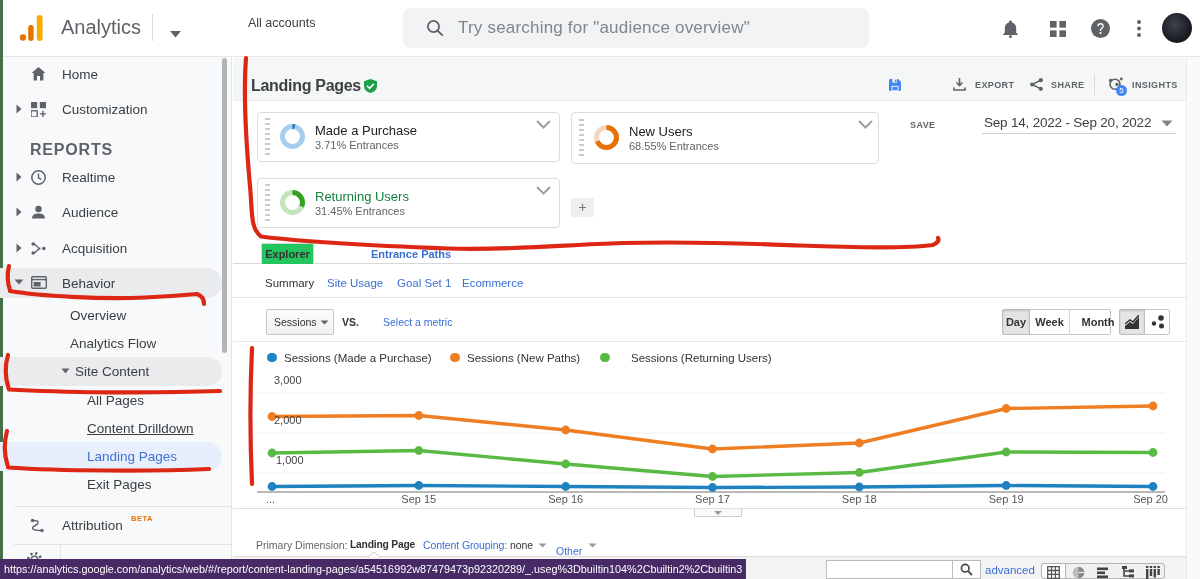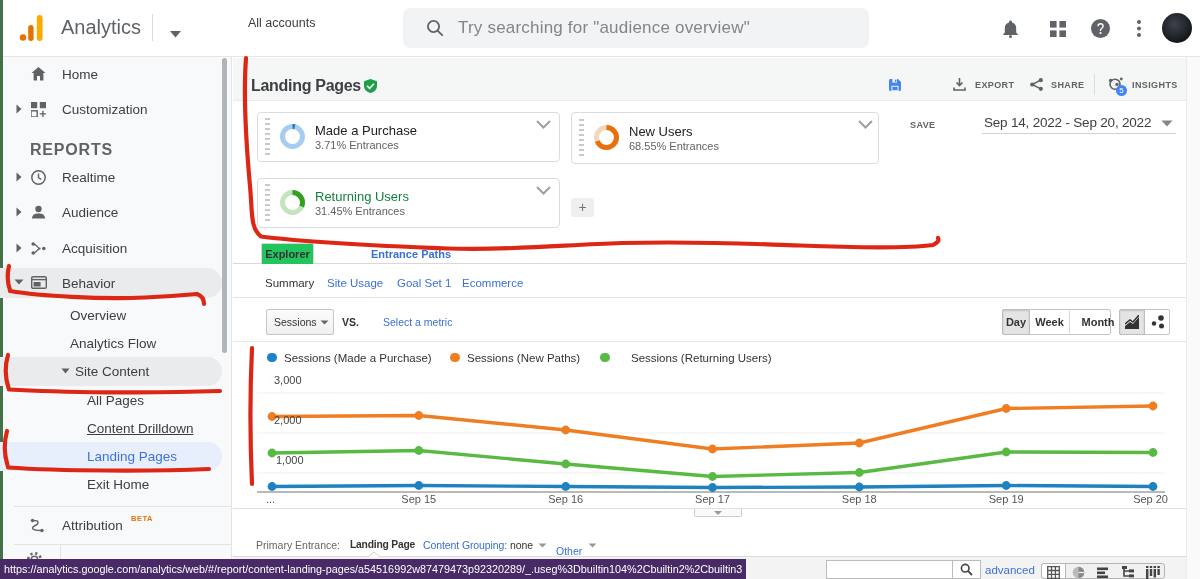--- a/index.html
+++ b/index.html
@@ -121,21 +121,21 @@
 
 <div class="abs" style="left:70px;top:308px;font-size:13.5px;color:#3c4043;">Overview</div>
 <div class="abs" style="left:70px;top:336px;font-size:13.5px;color:#3c4043;">Analytics Flow</div>
 <svg class="abs" style="left:61px;top:368px;" width="9" height="6" viewBox="0 0 9 6">
     <path d="M0.5 0.5 L8.5 0.5 L4.5 5.5 Z" fill="#5f6368"></path>
   </svg>
 <div class="abs" style="left:75px;top:364px;font-size:13.5px;color:#3c4043;">Site Content</div>
 <div class="abs" style="left:87px;top:393px;font-size:13.5px;color:#3c4043;">All Pages</div>
 <div class="abs" style="left:87px;top:421px;font-size:13.5px;color:#3c4043;text-decoration:underline;">Content Drilldown</div>
 <div class="abs" style="left:87px;top:449px;font-size:13.5px;color:#4172d8;">Landing Pages</div>
-<div class="abs" style="left:87px;top:477px;font-size:13.5px;color:#3c4043;">Exit Home</div>
+<div class="abs" style="left:87px;top:477px;font-size:13.5px;color:#3c4043;">Exit Pages</div>
 
 <div class="abs" style="left:14px;top:506px;width:218px;height:1px;background:#e1e3e4;"></div>
 <svg class="abs" style="left:30px;top:518px;" width="15" height="15" viewBox="0 0 15 15">
  <circle cx="2.5" cy="2.5" r="1.7" fill="#5f6368"></circle>
     <circle cx="12" cy="12.5" r="1.7" fill="#5f6368"></circle>
  <path d="M2.5 2.5 C8 2.5 8 2.5 8 5 C8 7.5 2.5 7.5 2.5 10 C2.5 12.5 8 12.5 12 12.5" fill="none" stroke="#5f6368" stroke-width="1.4"></path>
 </svg>
 <div class="abs" style="left:62px;top:518px;font-size:13.5px;color:#3c4043;">Attribution</div>
 <div class="abs" style="left:131px;top:514px;font-size:7.5px;color:#e8710a;font-weight:bold;letter-spacing:0.5px;">BETA</div>
 <div class="abs" style="left:14px;top:544px;width:218px;height:1px;background:#e1e3e4;"></div>
@@ -323,21 +323,21 @@
   <text x="1006.2" y="503" text-anchor="middle">Sep 19</text>
   <text x="1168" y="503" text-anchor="end">Sep 20</text>
  </g>
 </svg>
 <div class="abs" style="left:233px;top:508px;width:953px;height:1px;background:#e0e0e0;"></div>
 <div class="abs" style="left:694px;top:509px;width:48px;height:8px;background:#fafafa;border:1px solid #ccc;border-top:none;border-radius:0 0 2px 2px;"></div>
 <svg class="abs" style="left:714px;top:511px;" width="8" height="4" viewBox="0 0 8 4">
     <path d="M0 0 L8 0 L4 4 Z" fill="#999"></path>
   </svg>
 
-<div class="abs" style="left:256px;top:539px;font-size:10.5px;color:#666;">Primary Entrance:</div>
+<div class="abs" style="left:256px;top:539px;font-size:10.5px;color:#666;">Primary Dimension:</div>
 <div class="abs" style="left:350px;top:539px;font-size:10.3px;font-weight:bold;color:#333;letter-spacing:-0.2px;">Landing Page</div>
 <div class="abs" style="left:423px;top:539px;font-size:10.5px;color:#3a70d4;letter-spacing:-0.1px;">Content Grouping: <span style="color:#333;">none</span></div>
 <svg class="abs" style="left:538px;top:543px;" width="9" height="5" viewBox="0 0 9 5">
     <path d="M0.5 0.5 L8.5 0.5 L4.5 4.5 Z" fill="#999"></path>
   </svg>
 <div class="abs" style="left:556px;top:539px;font-size:10.5px;color:#3a70d4;margin-top:6px;">Other</div>
 <svg class="abs" style="left:588px;top:543px;" width="9" height="5" viewBox="0 0 9 5">
     <path d="M0.5 0.5 L8.5 0.5 L4.5 4.5 Z" fill="#999"></path>
   </svg>
 

